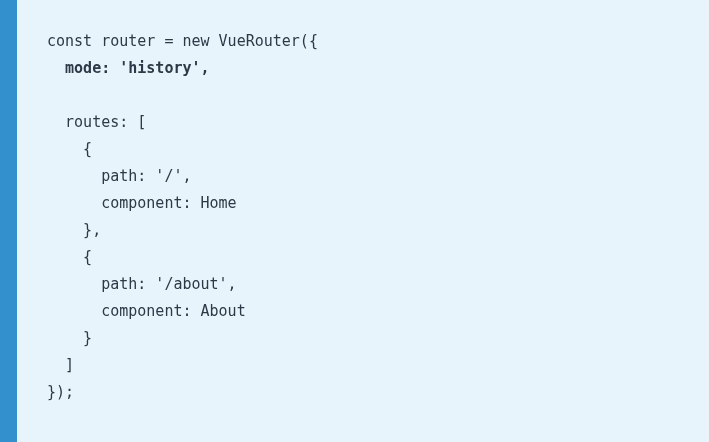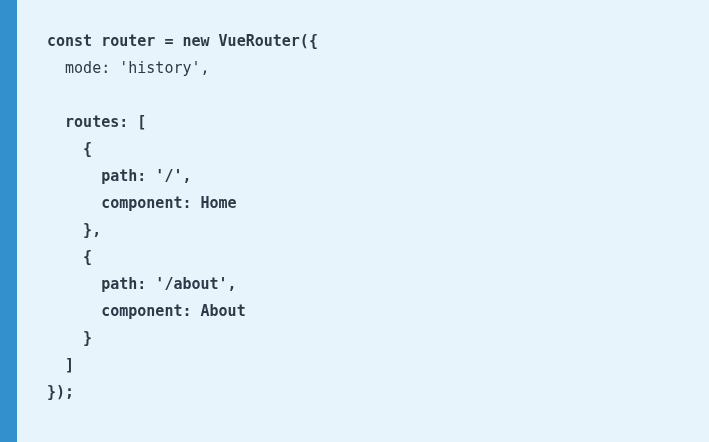--- a/index.html
+++ b/index.html
@@ -35,24 +35,24 @@
     color: #2c3a47;
     white-space: pre;
     letter-spacing: 0px;
     tab-size: 2;
   }
   .code-line {
     display: block;
     height: 27px;
     white-space: pre;
     color: #2c3a47;
-    font-weight: 700;
+    font-weight: 400;
   }
   .code-line.bold {
-    font-weight: 400;
+    font-weight: 700;
   }
   .code-line.blank {
     height: 27px;
   }
 </style>
 </head>
 <body>
 
 <div id="code-card" style="background: rgb(232, 244, 251); border-left-width: 17px;">
   <div style="position:absolute;left:-17px;top:0;width:17px;height:100%;background:#3490cd;"></div>

